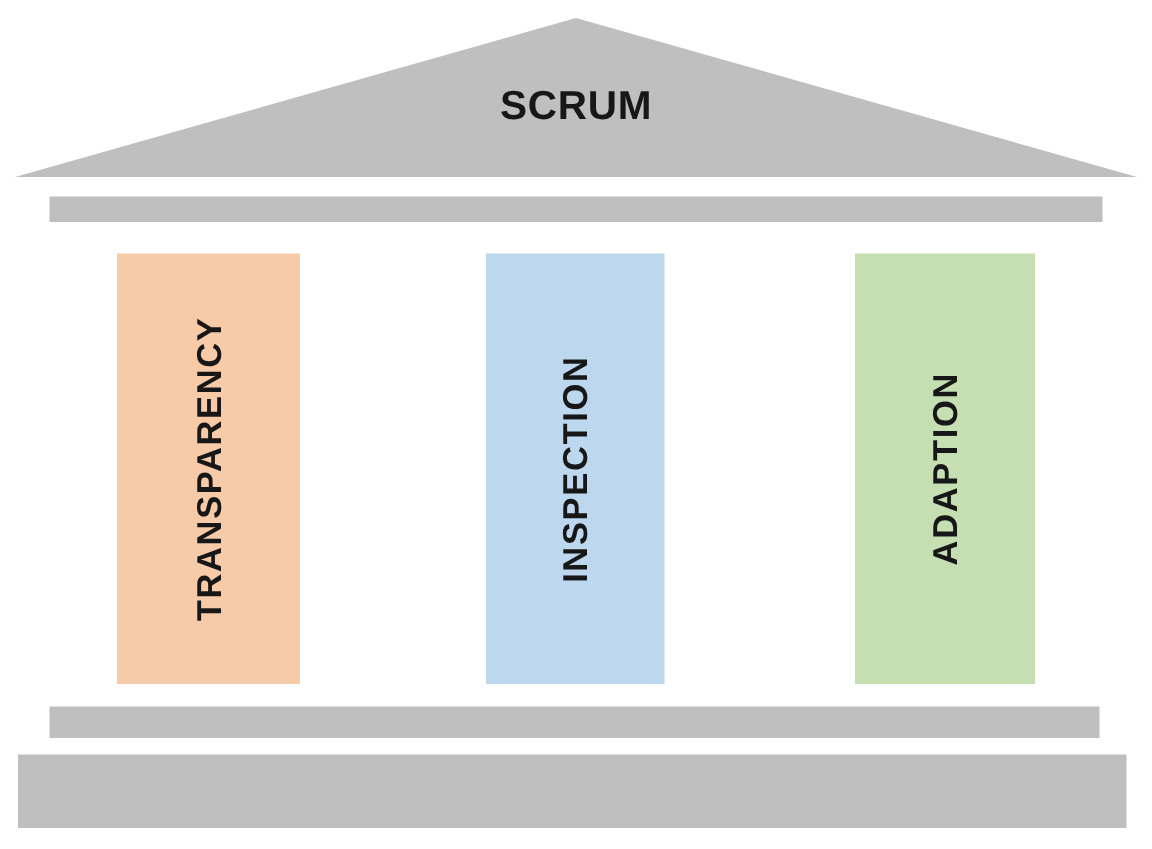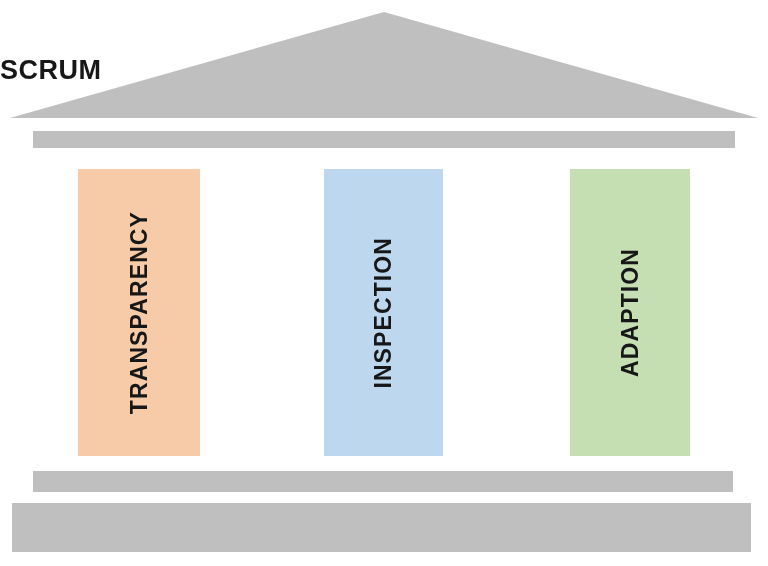--- a/index.html
+++ b/index.html
@@ -28,20 +28,21 @@
     height: 125px;
   }
   #roof svg {
     display: block;
   }
   #roof-label {
     position: absolute;
     left: 0;
     top: 55px;
     width: 768px;
+    text-align: center;
     font-size: 27px;
     font-weight: bold;
     letter-spacing: 0.5px;
     color: #171717;
     font-family: "Liberation Sans", sans-serif;
     user-select: none;
   }
 
   
   .beam {

